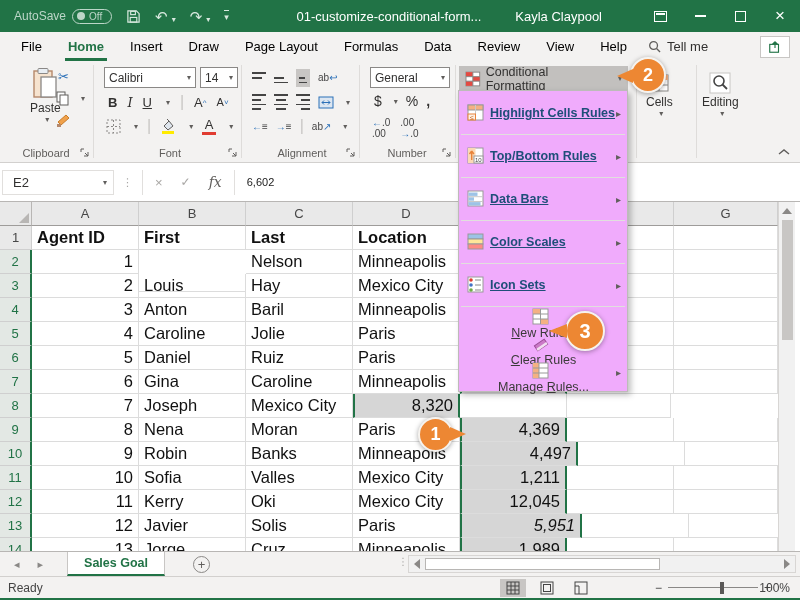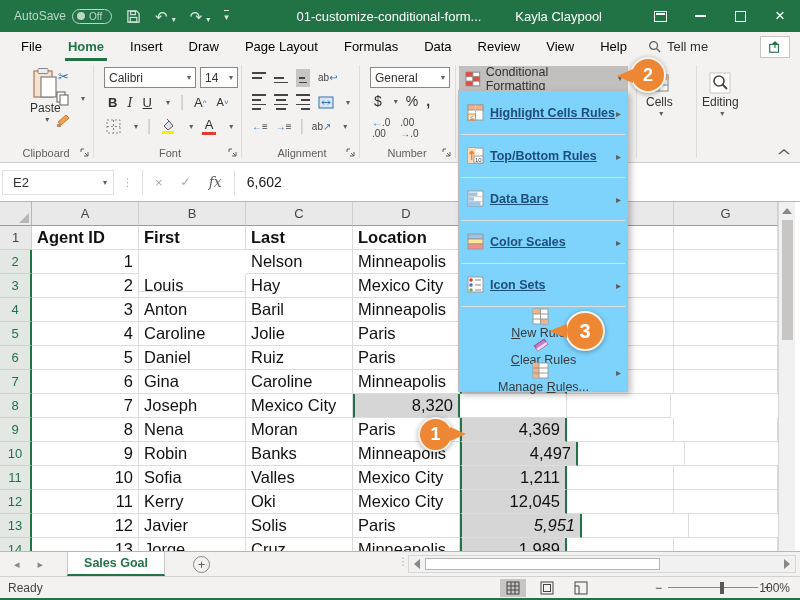--- a/index.html
+++ b/index.html
@@ -56,41 +56,41 @@
   #cf-button{position:absolute;left:459px;top:5px;width:169px;height:25px;background:#c2c0be;display:flex;align-items:center;gap:5px;padding:0 6px;font-size:12.5px;color:#323130;}
   #collapse-ribbon{position:absolute;right:10px;bottom:6px;color:#605e5c;font-size:11px;}
 
   
   #formularow{position:absolute;left:0;top:163px;width:800px;height:39px;background:#fff;border-bottom:1px solid #b8b6b4;display:flex;align-items:center;}
   #namebox{width:112px;height:25px;margin-left:2px;border:1px solid #e1dfdd;display:flex;align-items:center;font-size:13px;color:#323130;padding-left:10px;}
   #namebox .car{margin-left:auto;margin-right:6px;}
   .fdots{color:#a8a6a4;font-size:11px;margin:0 8px;letter-spacing:1px;}
   #fbuttons{display:flex;align-items:center;gap:18px;padding:0 12px;border-right:1px solid #e1dfdd;height:25px;border-left:1px solid #e1dfdd;}
   .fxlbl{font-family:"DejaVu Serif",serif;font-style:italic;font-size:14px;color:#605e5c;}
-  #formula-value{font-size:14px;color:#1a1a1a;padding-left:12px;}
+  #formula-value{font-size:11px;color:#1a1a1a;padding-left:12px;}
 
   
   #grid{position:absolute;left:0;top:202px;width:800px;height:349px;overflow:hidden;background:#fff;}
   .grow{display:flex;height:24px;}
   .hrow{height:24px;}
   .corner{width:32px;background:#e9e9e9;border-right:1px solid #b8b6b4;border-bottom:1px solid #9e9c9a;position:relative;flex:none;}
   .corner:after{content:"";position:absolute;right:2px;bottom:2px;border-left:10px solid transparent;border-bottom:10px solid #b8b6b4;}
   .colh{background:#e9e9e9;border-right:1px solid #cfcfcf;border-bottom:1px solid #9e9c9a;font-size:13px;color:#474747;display:flex;align-items:center;justify-content:center;flex:none;}
   .rowh{width:32px;background:#e9e9e9;border-right:1px solid #cfcfcf;border-bottom:1px solid #cfcfcf;font-size:13px;color:#474747;display:flex;align-items:center;justify-content:center;flex:none;}
   .rowh.selr{color:var(--green);background:#e3e8e4;border-right:2px solid var(--green);}
   .cell{border-right:1px solid #dcdcdc;border-bottom:1px solid #dcdcdc;font-size:16.5px;color:#111;padding:0 5px;display:flex;align-items:center;white-space:nowrap;overflow:hidden;flex:none;}
   .cell.num{justify-content:flex-end;}
   .cell.hd{font-weight:bold;}
   .cell.sel{background:var(--selgray);border-left:2px solid var(--green);border-right:2px solid var(--green);}
   #vscroll{position:absolute;right:5px;top:0;width:17px;height:349px;background:#f1f1f1;border-left:1px solid #d8d6d4;display:flex;flex-direction:column;align-items:center;}
   .varrow{width:0;height:0;border-left:5px solid transparent;border-right:5px solid transparent;border-bottom:6px solid #8a8886;margin-top:6px;}
   #vthumb{width:11px;height:120px;background:#c8c6c4;margin-top:6px;}
 
   
-  #cf-menu{position:absolute;left:458px;top:90px;width:170px;background:#7dd3fc;border:1px solid #bdbbb9;box-shadow:3px 3px 6px rgba(0,0,0,.25);z-index:50;padding:2px 0;}
+  #cf-menu{position:absolute;left:458px;top:90px;width:170px;background:#f0abfc;border:1px solid #bdbbb9;box-shadow:3px 3px 6px rgba(0,0,0,.25);z-index:50;padding:2px 0;}
   .mitem{display:flex;align-items:center;height:40px;padding:0 6px 0 7px;}
   .mitem.cmd{height:27px;flex-direction:column;}
   .mico{width:24px;flex:none;display:flex;align-items:center;}
   .mlabel{font-size:12.5px;}
   .mitem.link .mlabel{color:var(--navy);font-weight:bold;text-decoration:underline;}
   .mitem.cmd .mlabel{color:#3b3a39;}
   .marrow{margin-left:auto;color:#605e5c;font-size:10px;}
   .msep{height:1px;background:#e1dfdd;margin:1px 2px;}
 
   

